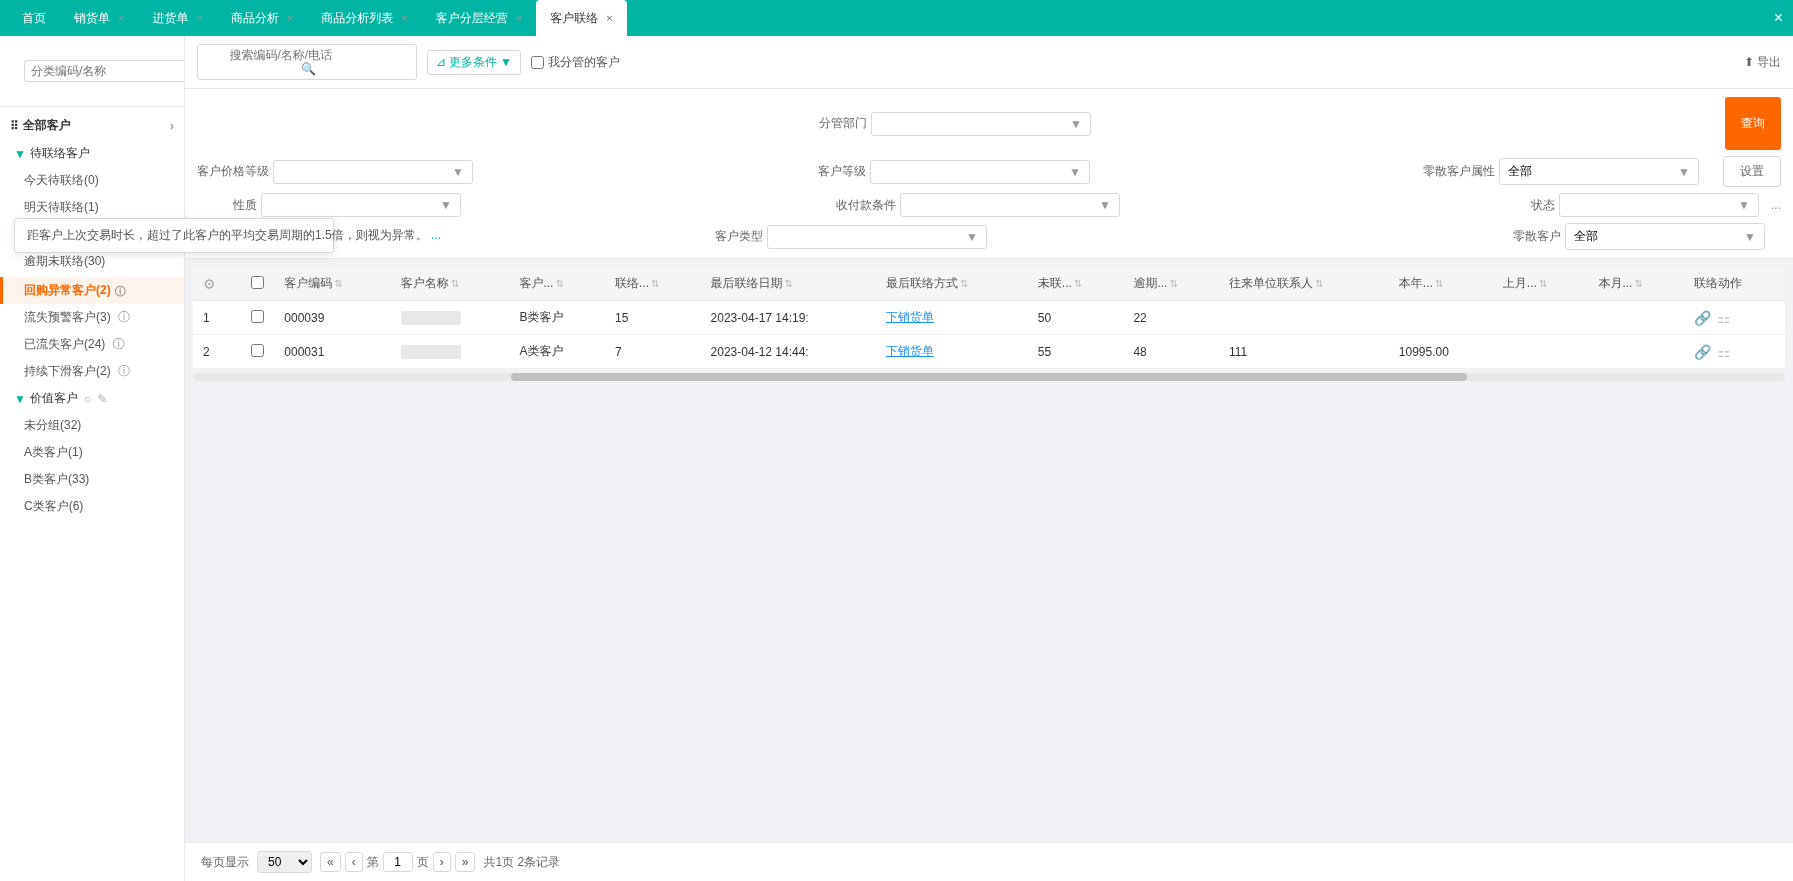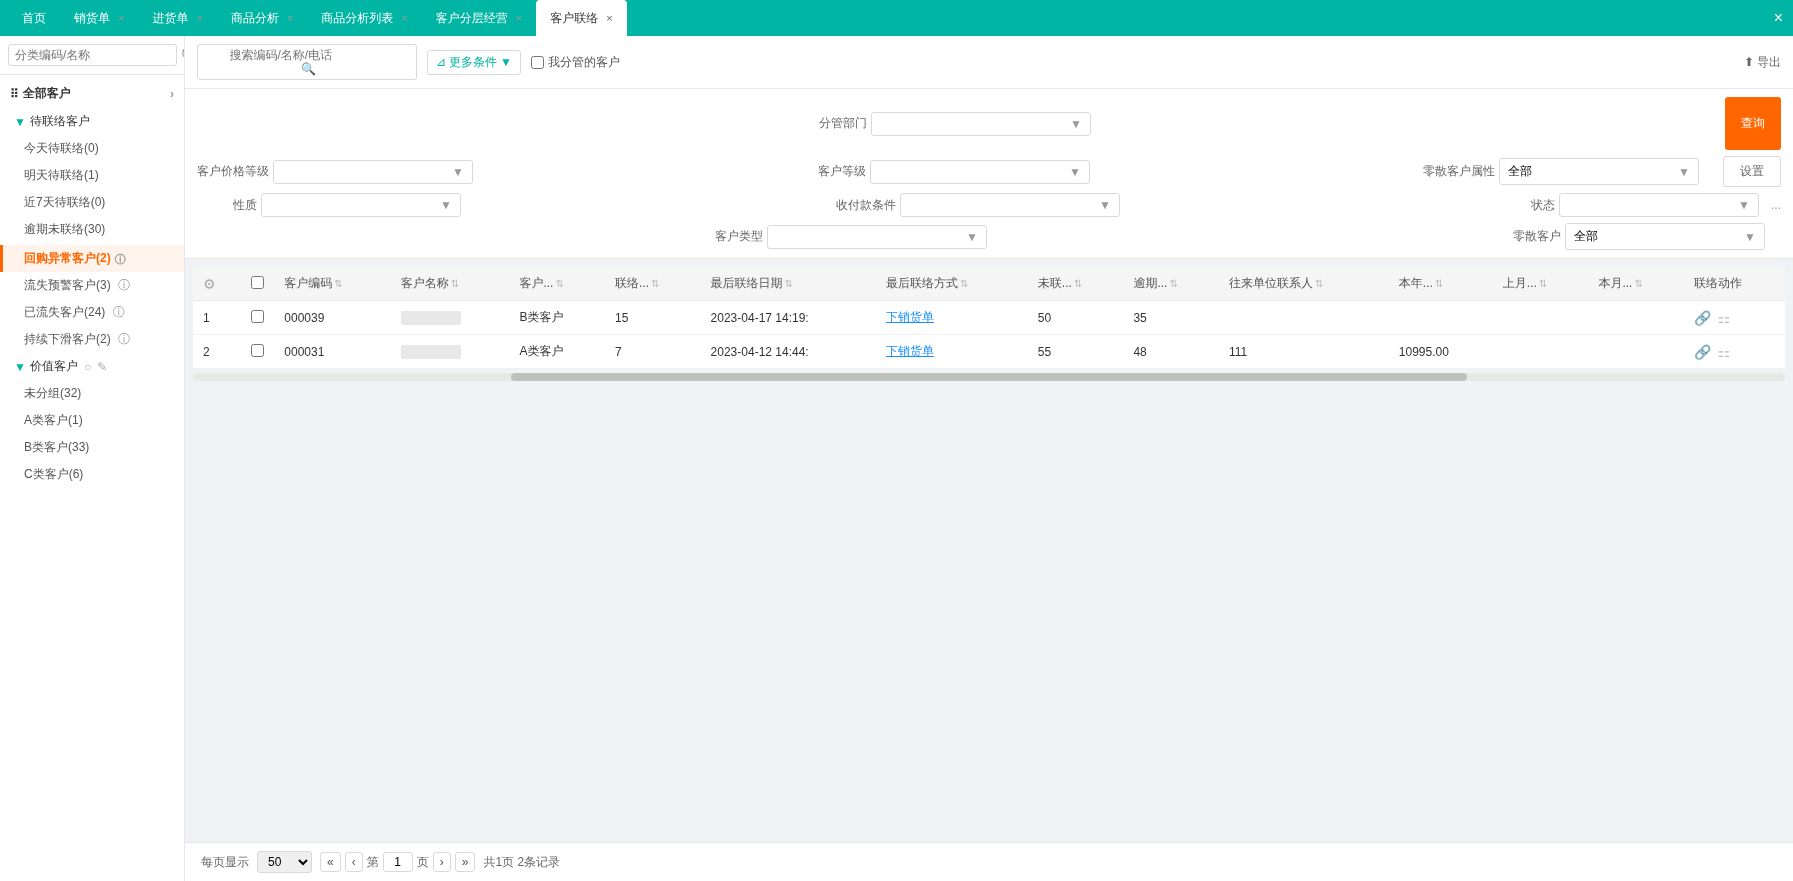--- a/index.html
+++ b/index.html
@@ -24,21 +24,21 @@
 
     
     .main-layout { display: flex; height: calc(881px - 36px); }
 
     
     .sidebar {
       width: 185px; background: #fff; border-right: 1px solid #e8e8e8;
       display: flex; flex-direction: column; overflow: hidden; flex-shrink: 0;
     }
     .sidebar-search {
-      padding: 8px; display: flex; align-items: center; border-bottom: 1px solid #e8e8e8;
+      padding: 24px; display: flex; align-items: center; border-bottom: 1px solid #e8e8e8;
     }
     .sidebar-search input {
       flex: 1; border: 1px solid #d9d9d9; border-radius: 3px; padding: 3px 6px; font-size: 12px;
       outline: none;
     }
     .sidebar-search .search-icon-btn {
       margin-left: 4px; color: #00b5a3; cursor: pointer; font-size: 14px;
     }
     .sidebar-content { flex: 1; overflow-y: auto; padding: 4px 0; }
     .sidebar-section-header {
@@ -305,20 +305,24 @@
           <span>B类客户(33)</span>
         </div>
         <div class="sidebar-item">
           <span>C类客户(6)</span>
         </div>
       </div>
     </aside>
 
     <div class="content-area">
 
+      <div class="tooltip-box" style="position:fixed; top:218px; left:14px; z-index:200;">
+        <span>距客户上次交易时长，超过了此客户的平均交易周期的1.5倍，则视为异常。</span>
+        <span style="color:#00b5a3; cursor:pointer;">...</span>
+      </div>
 
       <div class="filter-bar">
         <div class="filter-search-box">
           <input type="text" placeholder="搜索编码/名称/电话" style="">
           <span class="search-icon">🔍</span>
         </div>
         <div class="filter-more-btn">
           <span>⊿</span>
           <span>更多条件</span>
           <span>▼</span>
@@ -528,21 +532,21 @@
                 <td>
                   <span class="blurred-cell"></span>
                 </td>
                 <td>B类客户</td>
                 <td>15</td>
                 <td>2023-04-17 14:19:</td>
                 <td>
                   <span class="link-text">下销货单</span>
                 </td>
                 <td>50</td>
-                <td>35</td>
+                <td>22</td>
                 <td></td>
                 <td></td>
                 <td></td>
                 <td></td>
                 <td>
                   <div class="action-icons">
                     <span class="action-icon">🔗</span>
                     <span class="action-icon">⚏</span>
                   </div>
                 </td>

